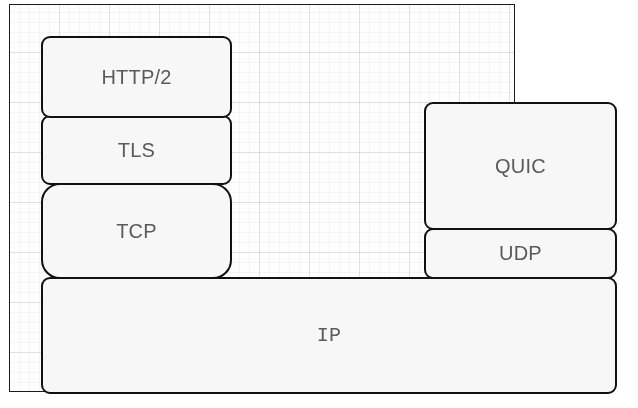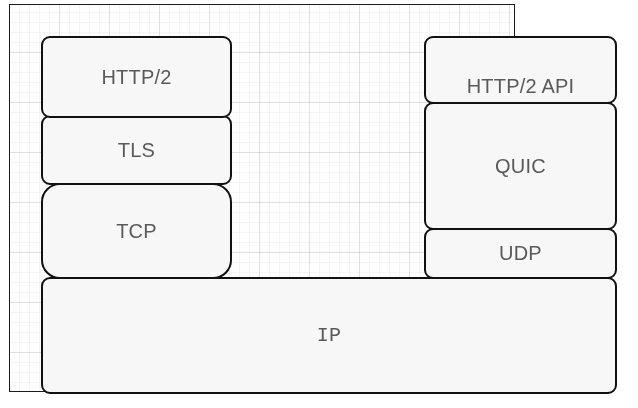--- a/index.html
+++ b/index.html
@@ -84,21 +84,20 @@
 <div id="stage">
 
   <div class="frame">
 
     <div class="block b-http2">HTTP/2</div>
 
     <div class="block b-tls">TLS</div>
 
     <div class="block b-tcp">TCP</div>
 
-    <div class="block b-httpapi">HTTP/2 API</div>
 
     <div class="block b-udp">UDP</div>
 
     <div class="block b-quic">QUIC</div>
 
     <div class="block b-ip">IP</div>
 
   </div>
 </div>
 

